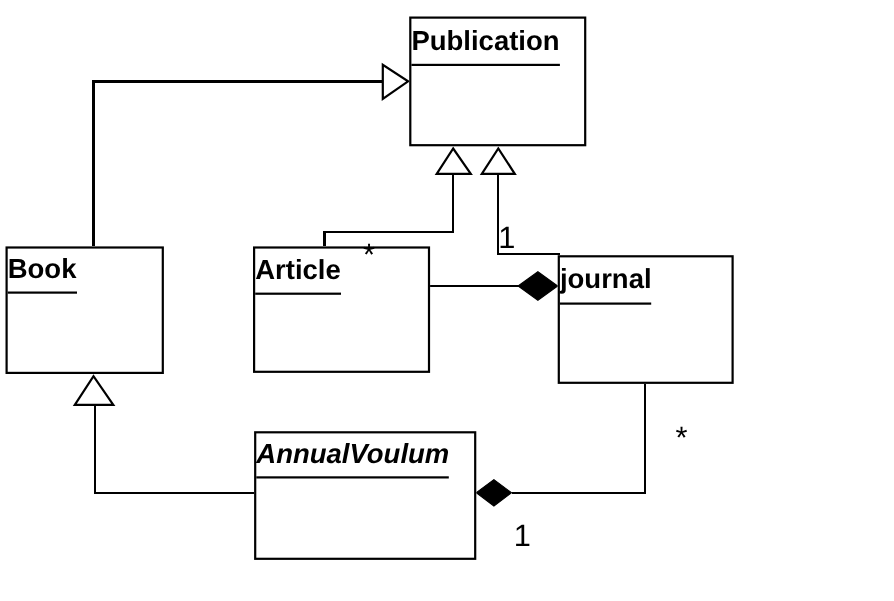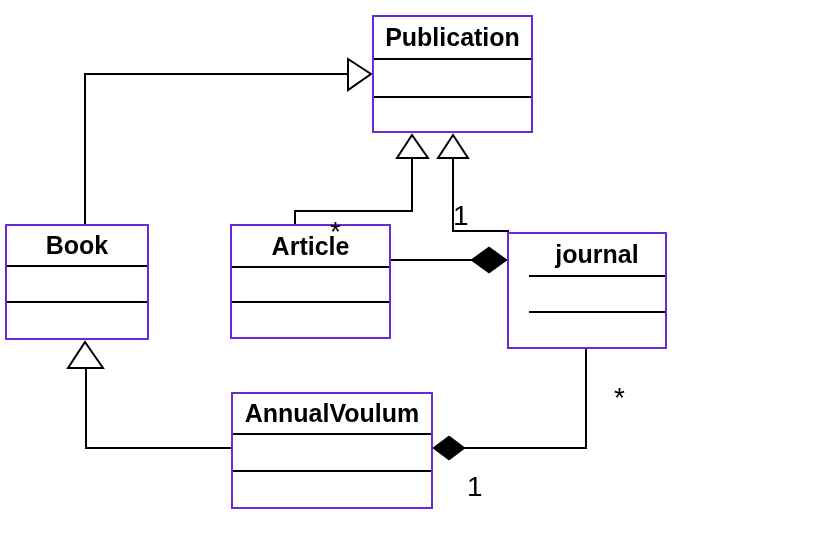--- a/index.html
+++ b/index.html
@@ -34,24 +34,24 @@
     stroke-width: 2px;
   }
   #connectors .diamond {
     fill: #000000;
     stroke: #000000;
     stroke-width: 1px;
   }
   .uml-class {
     position: absolute;
     box-sizing: border-box;
-    border: 2px solid #6d28d9;
+    border: 2px solid #000000;
     background: #ffffff;
     display: flex;
-    flex-direction: column;
+    flex-direction: row;
   }
   .uml-class .cname {
     box-sizing: content-box;
     border-bottom: 2px solid #000000;
     display: flex;
     align-items: center;
     justify-content: center;
     font-weight: bold;
     font-size: 25px;
     color: #000000;
@@ -122,28 +122,28 @@
     <div class="comp" style="height:34px;"></div>
     <div class="comp last"></div>
   </div>
 
   <div class="uml-class" style="left:230px; top:224px; width:161px; height:115px;">
     <div class="cname" style="height:40px;">Article</div>
     <div class="comp" style="height:33px;"></div>
     <div class="comp last"></div>
   </div>
 
-  <div class="uml-class" style="left:507px; top:232px; width:160px; height:117px;padding-left:20px;">
+  <div class="uml-class" style="left:507px; top:232px; width:160px; height:117px;">
     <div class="cname" style="height:41px;">journal</div>
     <div class="comp" style="height:34px;"></div>
     <div class="comp last"></div>
   </div>
 
   <div class="uml-class" style="left:231px; top:392px; width:202px; height:117px;">
-    <div class="cname" style="height:39px;">AnnualVoulum</div>
+    <div class="cname" style="height:39px;font-style:italic;">AnnualVoulum</div>
     <div class="comp" style="height:35px;"></div>
     <div class="comp last"></div>
   </div>
 
   <span class="mult" style="left:330px; top:218px;">*</span>
   <span class="mult" style="left:453px; top:202px;">1</span>
   <span class="mult" style="left:614px; top:384px;">*</span>
   <span class="mult" style="left:467px; top:473px;">1</span>
 
 </div>

